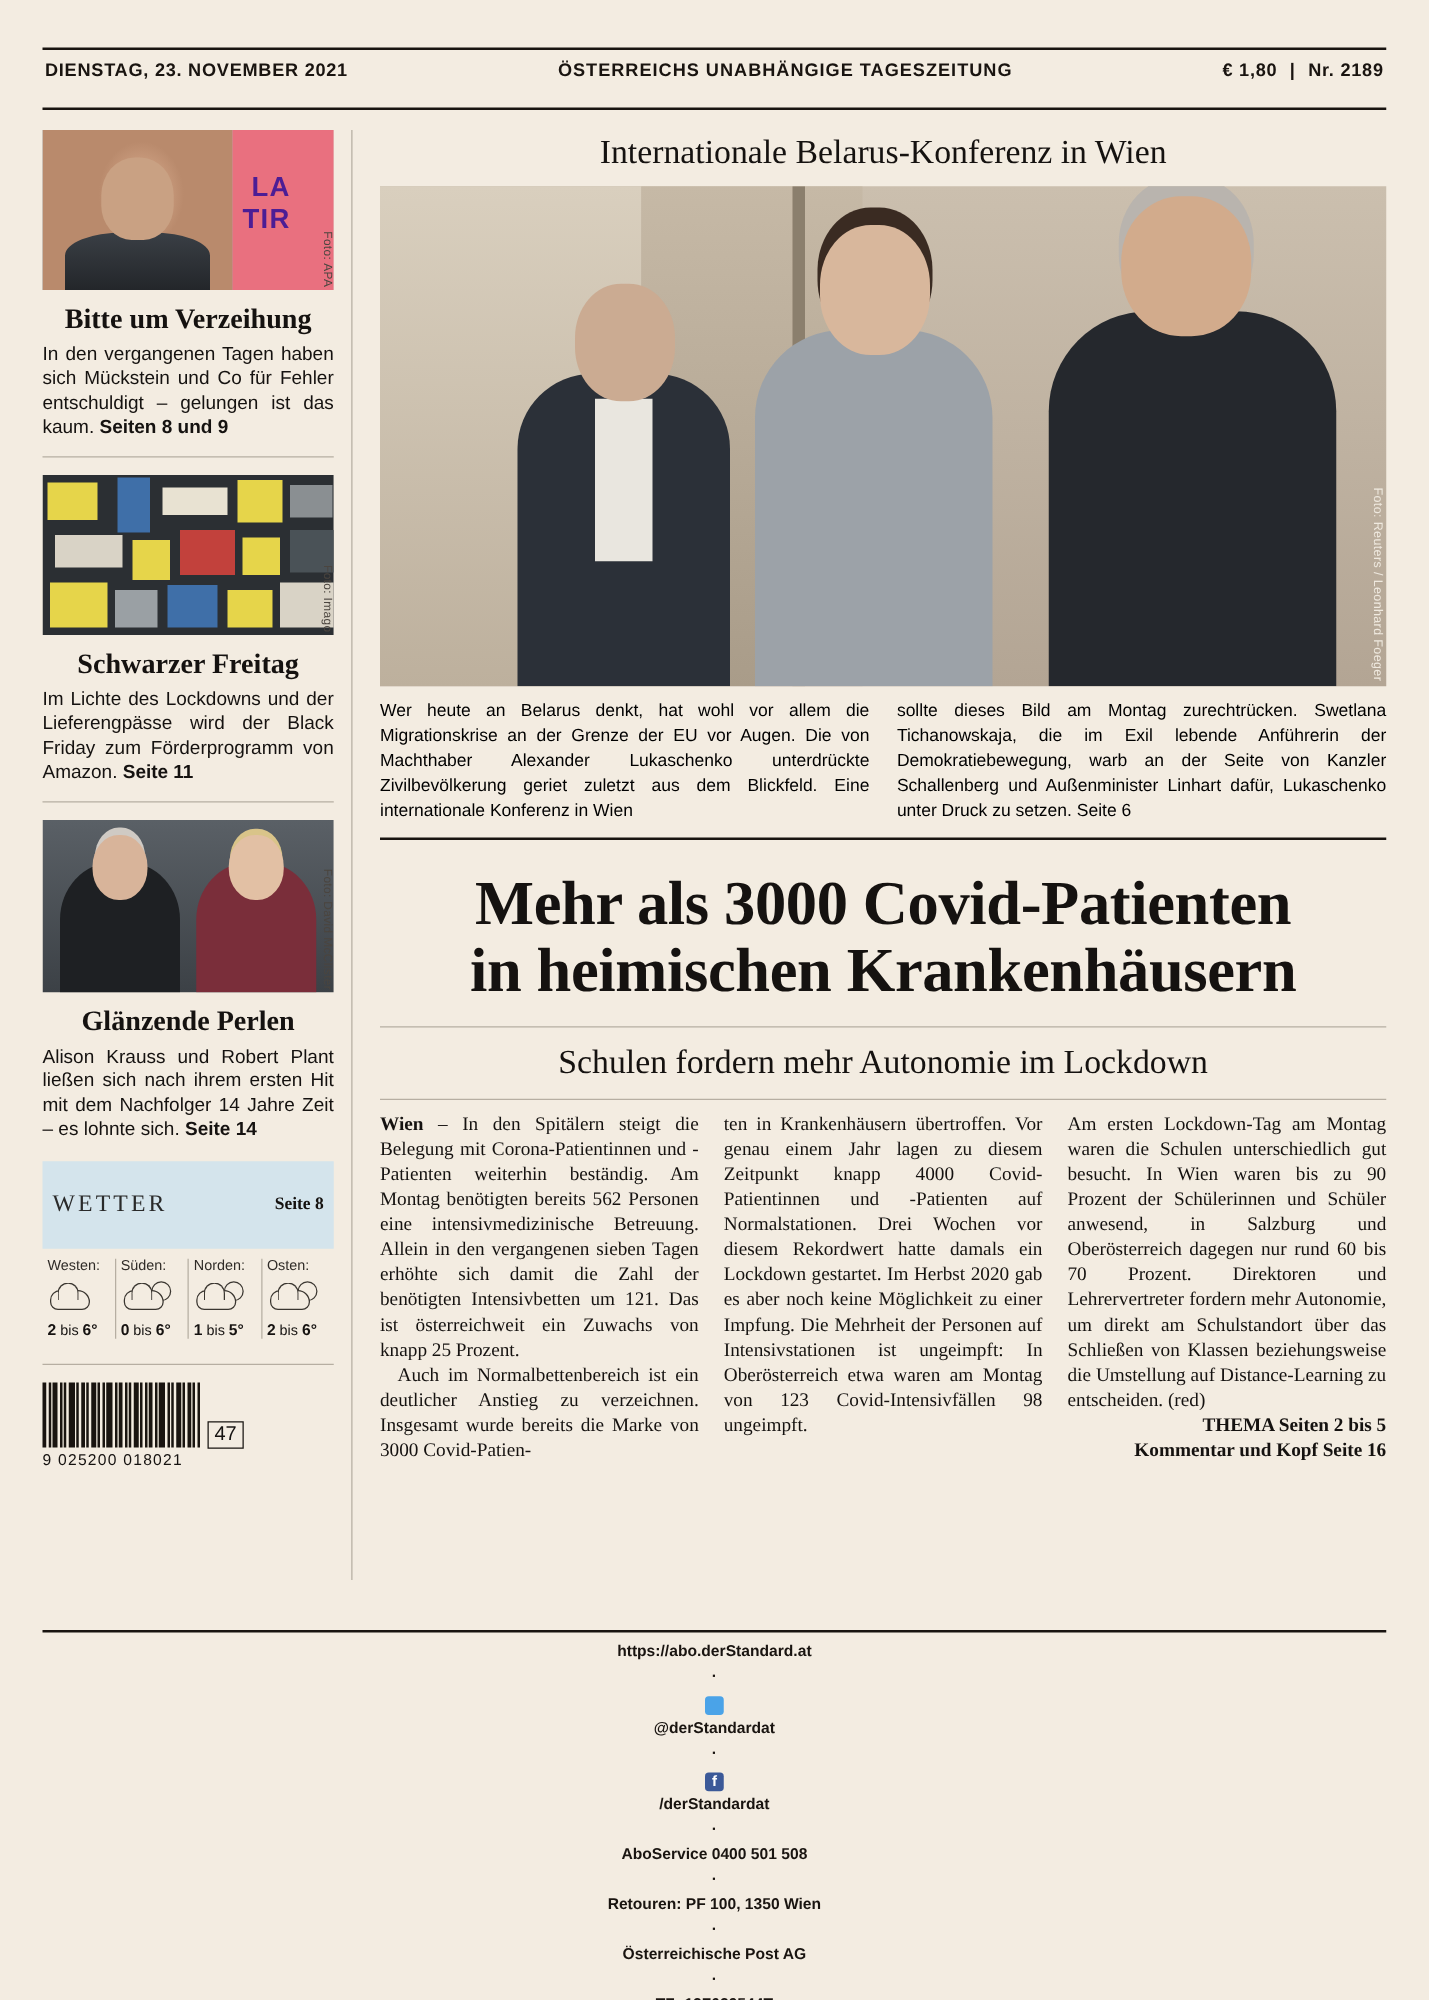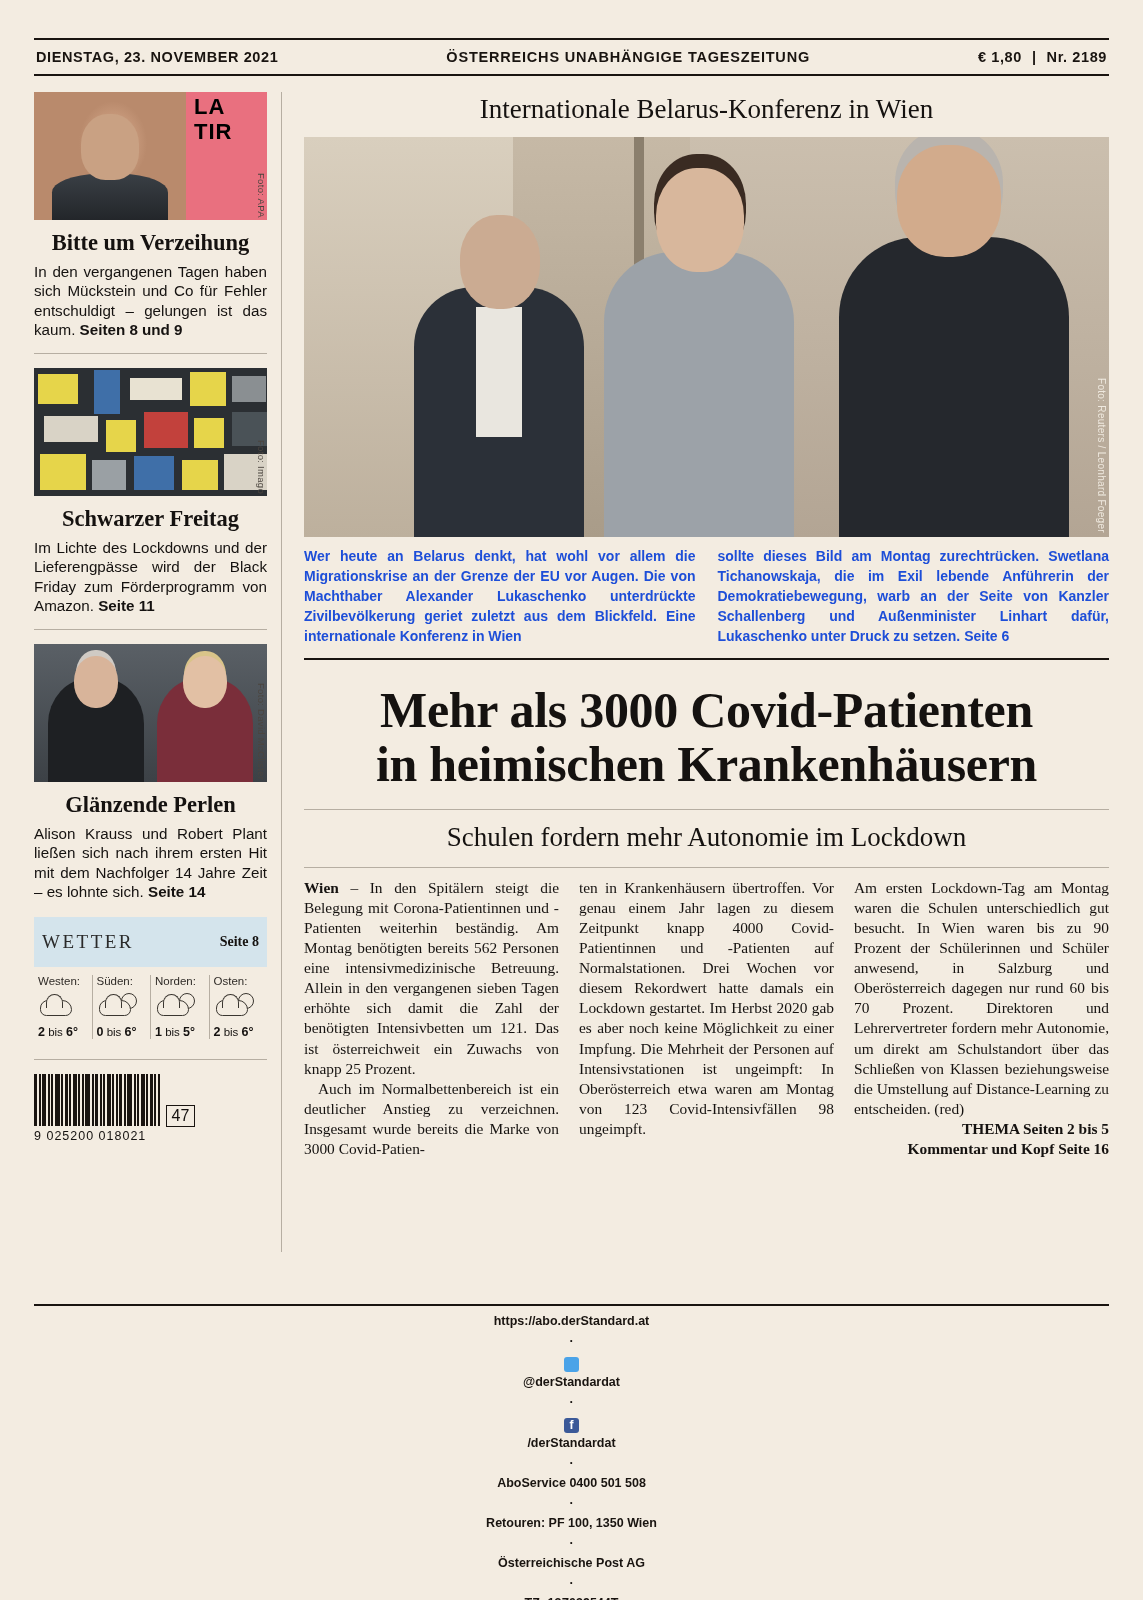--- a/index.html
+++ b/index.html
@@ -55,21 +55,21 @@
     font-size: 21px;
     letter-spacing: 3px;
     color: #191410;
   }
 
   
   .infobar {
     margin-top: 38px;
     border-top: 2px solid #191410;
     border-bottom: 2px solid #191410;
-    padding: 9px 2px 9px 2px;
+    padding: 9px 2px 21px 2px;
     display: flex;
     align-items: center;
     font-family: "Liberation Sans", sans-serif;
     font-size: 14.5px;
     font-weight: bold;
     letter-spacing: 0.6px;
     color: #191410;
   }
   .infobar .date { flex: 0 0 auto; }
   .infobar .slogan {
@@ -183,27 +183,28 @@
     z-index: 2;
   }
   .t1-pink {
     flex: 1;
     background: #e9707f;
     position: relative;
   }
   .t1-pink .la-tir {
     position: absolute;
     left: 8px;
-    top: 2px;
-    color: #000000;
+    top: 33px;
+    color: #4c1d95;
     font-family: "Liberation Sans", sans-serif;
     font-weight: bold;
     font-size: 22px;
     line-height: 1.15;
     letter-spacing: 1px;
+    text-align: right;
   }
 
   
   .t2img {
     height: 128px;
     background: #2b2f33;
     position: relative;
     overflow: hidden;
   }
   .t2img i {
@@ -239,21 +240,21 @@
 
   
   .weather {
     margin-top: 16px;
   }
   .weather-head {
     background: #d4e4ec;
     display: flex;
     align-items: center;
     justify-content: space-between;
-    padding: 14px 8px;
+    padding: 24px 8px;
     font-family: "Liberation Sans", sans-serif;
   }
   .weather-head .w-title {
     font-size: 19px;
     letter-spacing: 2.5px;
     color: #2a2a2a;
     font-family: "Liberation Serif", serif;
   }
   .weather-head .w-page {
     font-size: 14px;
@@ -402,23 +403,23 @@
     margin-top: 10px;
     padding-bottom: 12px;
     border-bottom: 2px solid #191410;
   }
   .lead-caption p {
     flex: 1;
     margin: 0;
     font-family: "Liberation Sans", sans-serif;
     font-size: 14px;
     line-height: 1.42;
-    font-weight: bold;
+    font-weight: normal;
     text-align: justify;
-    color: #1d4ed8;
+    color: #000000;
   }
   .lead-caption .pg { white-space: nowrap; }
 
   .headline {
     text-align: center;
     font-size: 50px;
     line-height: 1.07;
     font-weight: bold;
     margin: 24px 0 0 0;
     font-family: "Liberation Serif", serif;

